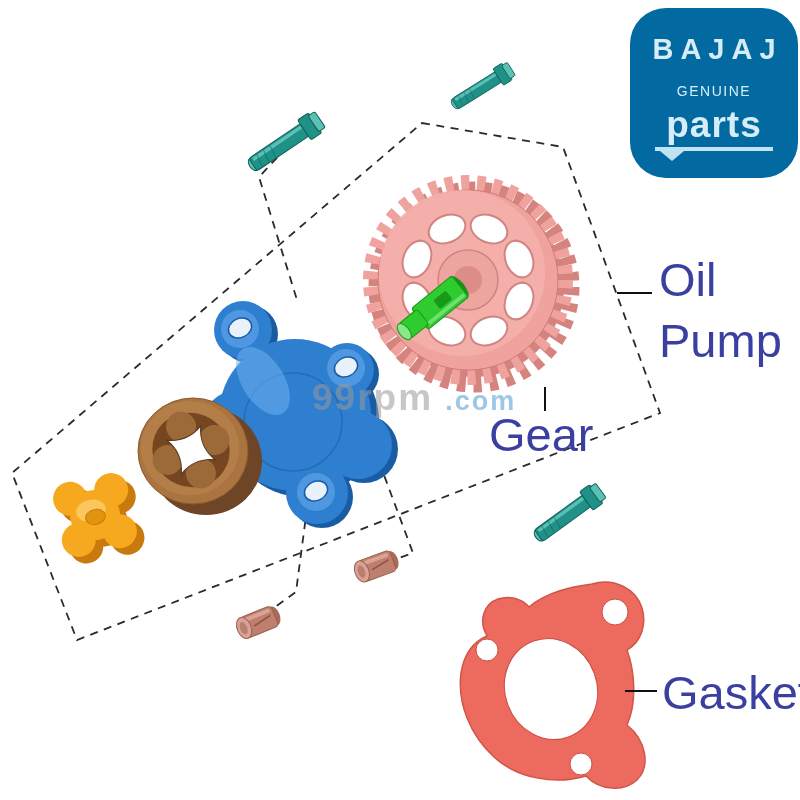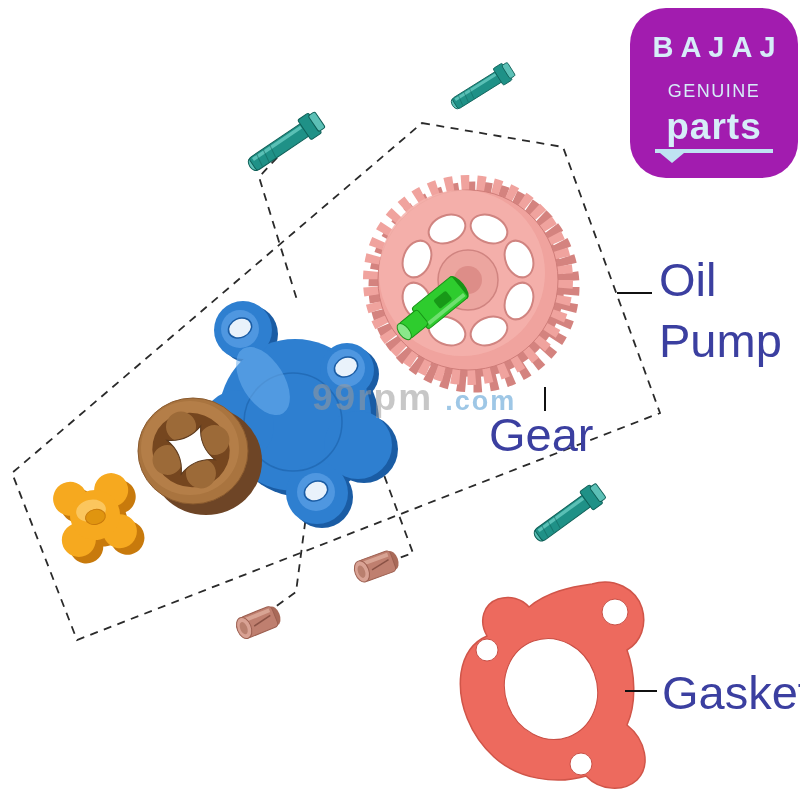--- a/index.html
+++ b/index.html
@@ -2,21 +2,21 @@
 <html><head>
 <meta charset="utf-8">
 <style>
   html,body{margin:0;padding:0;background:#fff;}
   .stage{position:relative;width:800px;height:800px;background:#ffffff;overflow:hidden;
          font-family:"Liberation Sans", sans-serif;}
   .stage svg{position:absolute;left:0;top:0;}
   .logo{position:absolute;left:630px;top:8px;width:168px;height:170px;border-radius:36px;
         display:flex;flex-direction:column;align-items:center;justify-content:center;box-sizing:border-box;}
   .logo-bajaj{font-weight:bold;font-size:29px;letter-spacing:7px;padding-left:7px;line-height:1;}
-  .logo-genuine{font-size:18px;letter-spacing:1.5px;margin-top:20px;line-height:1;}
+  .logo-genuine{font-size:14px;letter-spacing:1.5px;margin-top:20px;line-height:1;}
   .logo-parts{font-weight:bold;font-size:37px;letter-spacing:1px;margin-top:8px;line-height:1;}
   .logo-underline{width:118px;height:4px;background:#bfe3f2;margin-top:4px;position:relative;}
   .logo-arrow{position:absolute;left:5px;top:4px;width:0;height:0;
               border-left:12px solid transparent;border-right:12px solid transparent;
               border-top:10px solid #bfe3f2;}
   text{font-family:"Liberation Sans", sans-serif;}
 </style>
 </head>
 <body>
 
@@ -171,21 +171,21 @@
     <line x1="617" y1="293" x2="652" y2="293" stroke="#111" stroke-width="2"></line>
     <line x1="545" y1="387" x2="545" y2="411" stroke="#111" stroke-width="2"></line>
     <line x1="625" y1="691" x2="657" y2="691" stroke="#111" stroke-width="2"></line>
 
     <text x="659" y="296" font-size="47" fill="#3b3fa0">Oil</text>
     <text x="659" y="357" font-size="47" fill="#3b3fa0">Pump</text>
     <text x="489" y="451" font-size="47" fill="#3b3fa0">Gear</text>
     <text x="662" y="709" font-size="47" fill="#3b3fa0">Gasket</text>
   </svg>
 
-  <div class="logo" style="background-color: #a21caf;">
+  <div class="logo" style="background-color: #0369a1;">
     <div class="logo-bajaj" style="color: rgb(214, 237, 248);">BAJAJ</div>
     <div class="logo-genuine" style="color: rgb(214, 237, 248);">GENUINE</div>
     <div class="logo-parts" style="color: rgb(214, 237, 248);">parts</div>
     <div class="logo-underline">
       <div class="logo-arrow"></div>
     </div>
   </div>
 
 </div>
 

